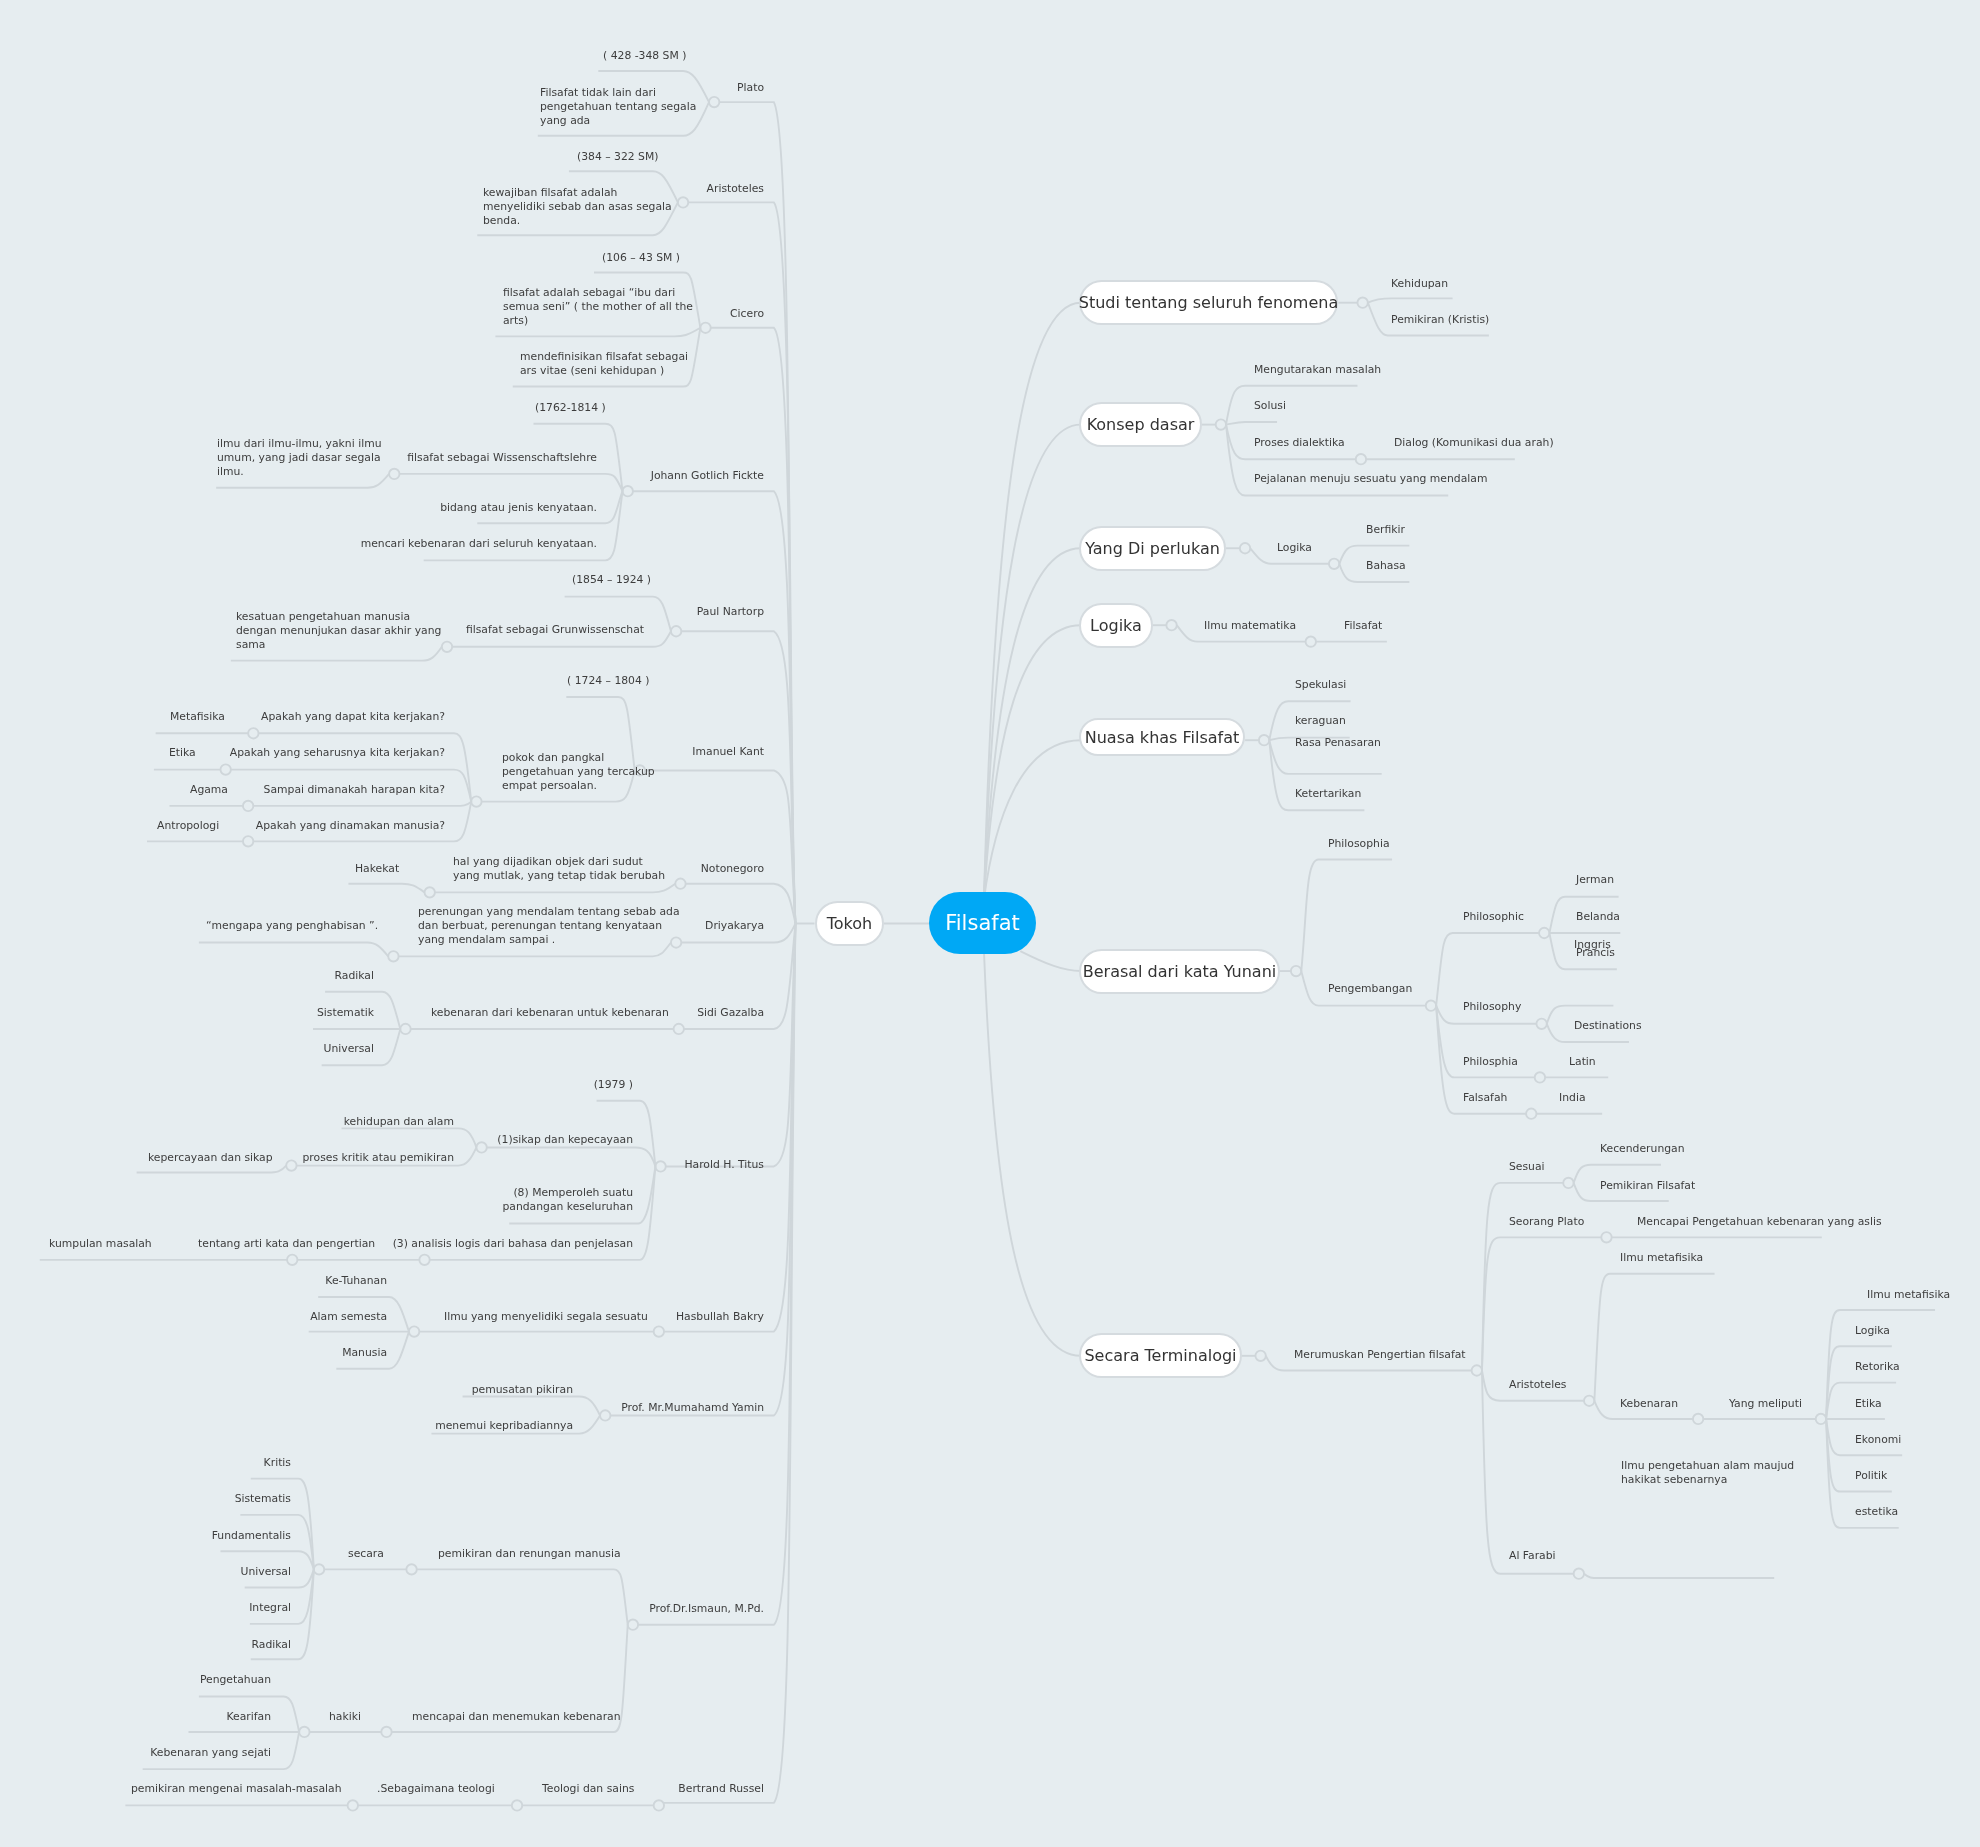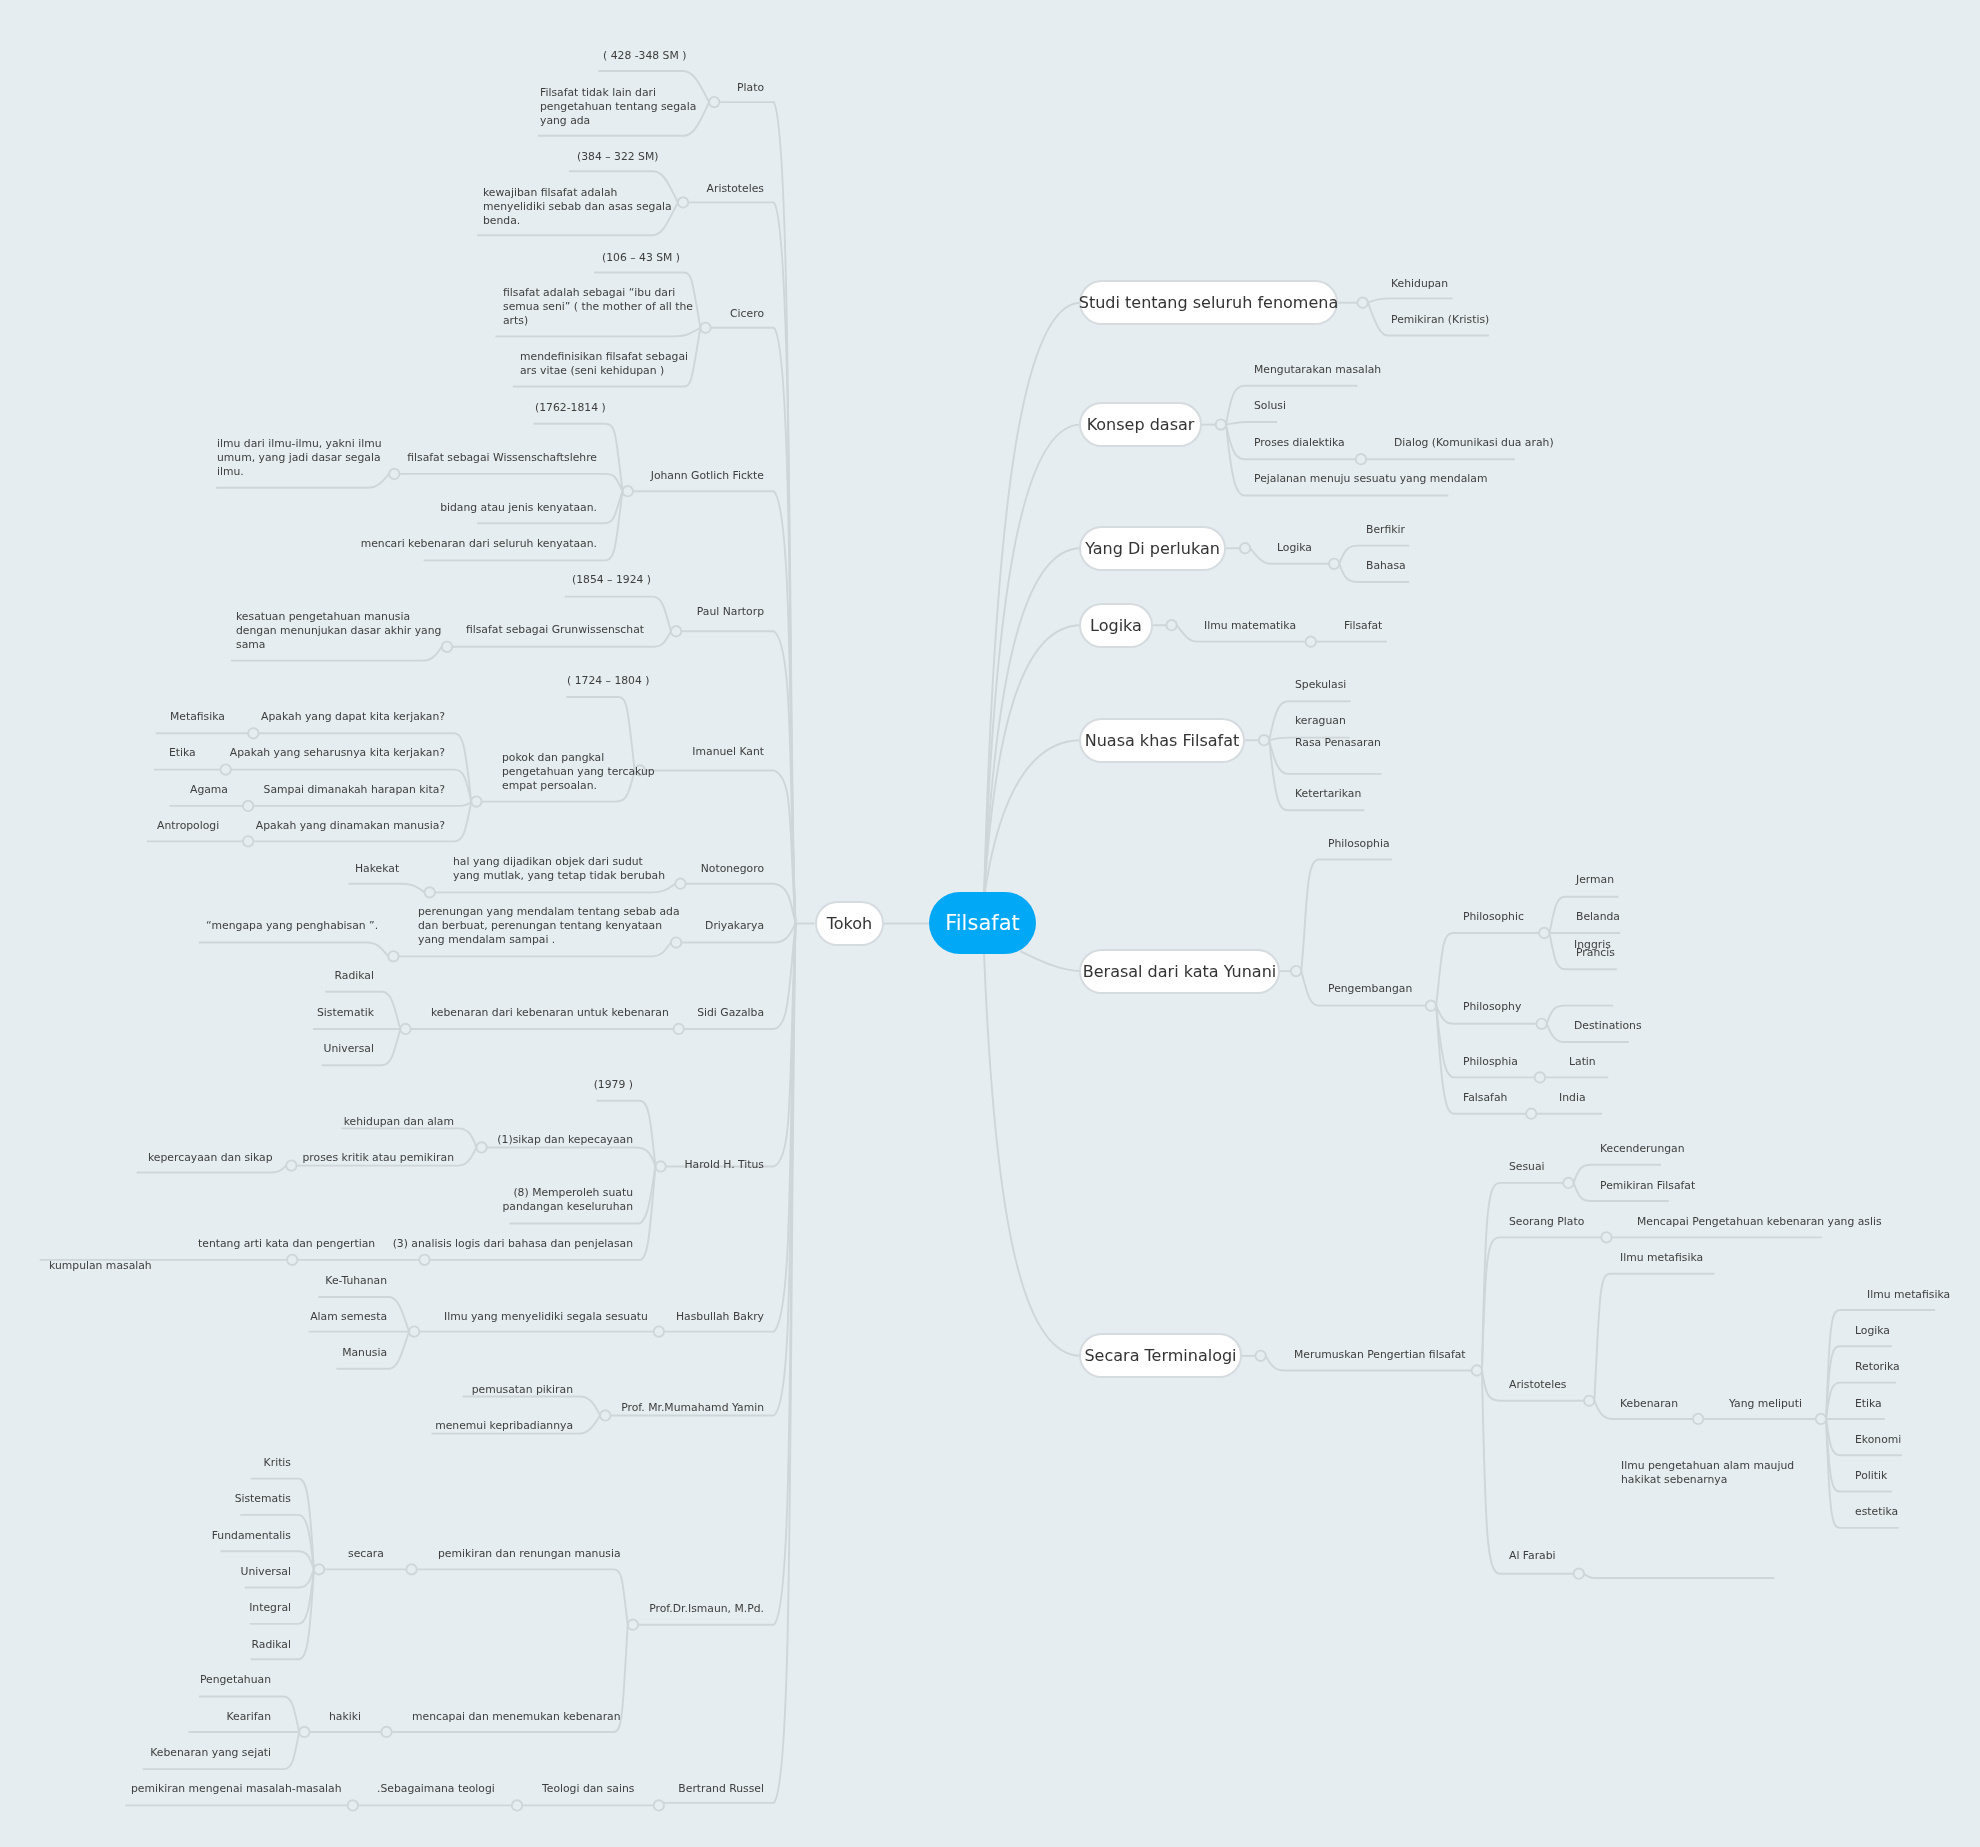--- a/index.html
+++ b/index.html
@@ -325,21 +325,21 @@
 <div class="lbl r" style="right:1216px;top:1158px;">Harold H. Titus</div>
 <div class="lbl r" style="right:1347px;top:1078px;">(1979 )</div>
 <div class="lbl r" style="right:1347px;top:1133px;">(1)sikap dan kepecayaan</div>
 <div class="lbl r" style="right:1526px;top:1115px;">kehidupan dan alam</div>
 <div class="lbl r" style="right:1526px;top:1151px;">proses kritik atau pemikiran</div>
 <div class="lbl" style="left:148px;top:1151px;">kepercayaan dan sikap</div>
 <div class="lbl r" style="right:1347px;top:1186px;">(8)  Memperoleh suatu
 pandangan keseluruhan</div>
 <div class="lbl r" style="right:1347px;top:1237px;">(3) analisis logis dari bahasa dan penjelasan</div>
 <div class="lbl" style="left:198px;top:1237px;">tentang arti kata dan pengertian</div>
-<div class="lbl" style="left:49px;top:1237px;margin-top:22px;">kumpulan masalah</div>
+<div class="lbl" style="left:49px;top:1237px;">kumpulan masalah</div>
 
 <div class="lbl r" style="right:1216px;top:1310px;">Hasbullah Bakry</div>
 <div class="lbl" style="left:444px;top:1310px;">Ilmu yang menyelidiki segala sesuatu</div>
 <div class="lbl r" style="right:1593px;top:1274px;">Ke-Tuhanan</div>
 <div class="lbl r" style="right:1593px;top:1310px;">Alam semesta</div>
 <div class="lbl r" style="right:1593px;top:1346px;">Manusia</div>
 
 <div class="lbl r" style="right:1216px;top:1401px;">Prof. Mr.Mumahamd Yamin</div>
 <div class="lbl r" style="right:1407px;top:1383px;">pemusatan pikiran</div>
 <div class="lbl r" style="right:1407px;top:1419px;">menemui kepribadiannya</div>
@@ -385,21 +385,21 @@
 <div class="lbl" style="left:1277px;top:541px;">Logika</div>
 <div class="lbl" style="left:1366px;top:523px;">Berfikir</div>
 <div class="lbl" style="left:1366px;top:559px;">Bahasa</div>
 
 <div class="node" style="left:1079px;top:603px;width:74px;height:45px;">
       <span>Logika</span>
     </div>
 <div class="lbl" style="left:1204px;top:619px;">Ilmu matematika</div>
 <div class="lbl" style="left:1344px;top:619px;">Filsafat</div>
 
-<div class="node" style="left:1079px;top:718px;width:166px;height:45px;">
+<div class="node" style="left:1079px;top:718px;width:166px;height:38px;">
       <span>Nuasa khas Filsafat</span>
     </div>
 <div class="lbl" style="left:1295px;top:678px;">Spekulasi</div>
 <div class="lbl" style="left:1295px;top:714px;">keraguan</div>
 <div class="lbl" style="left:1295px;top:736px;">Rasa Penasaran</div>
 <div class="lbl" style="left:1295px;top:787px;">Ketertarikan</div>
 
 <div class="node" style="left:1079px;top:949px;width:201px;height:45px;">
       <span>Berasal dari kata Yunani</span>
     </div>

